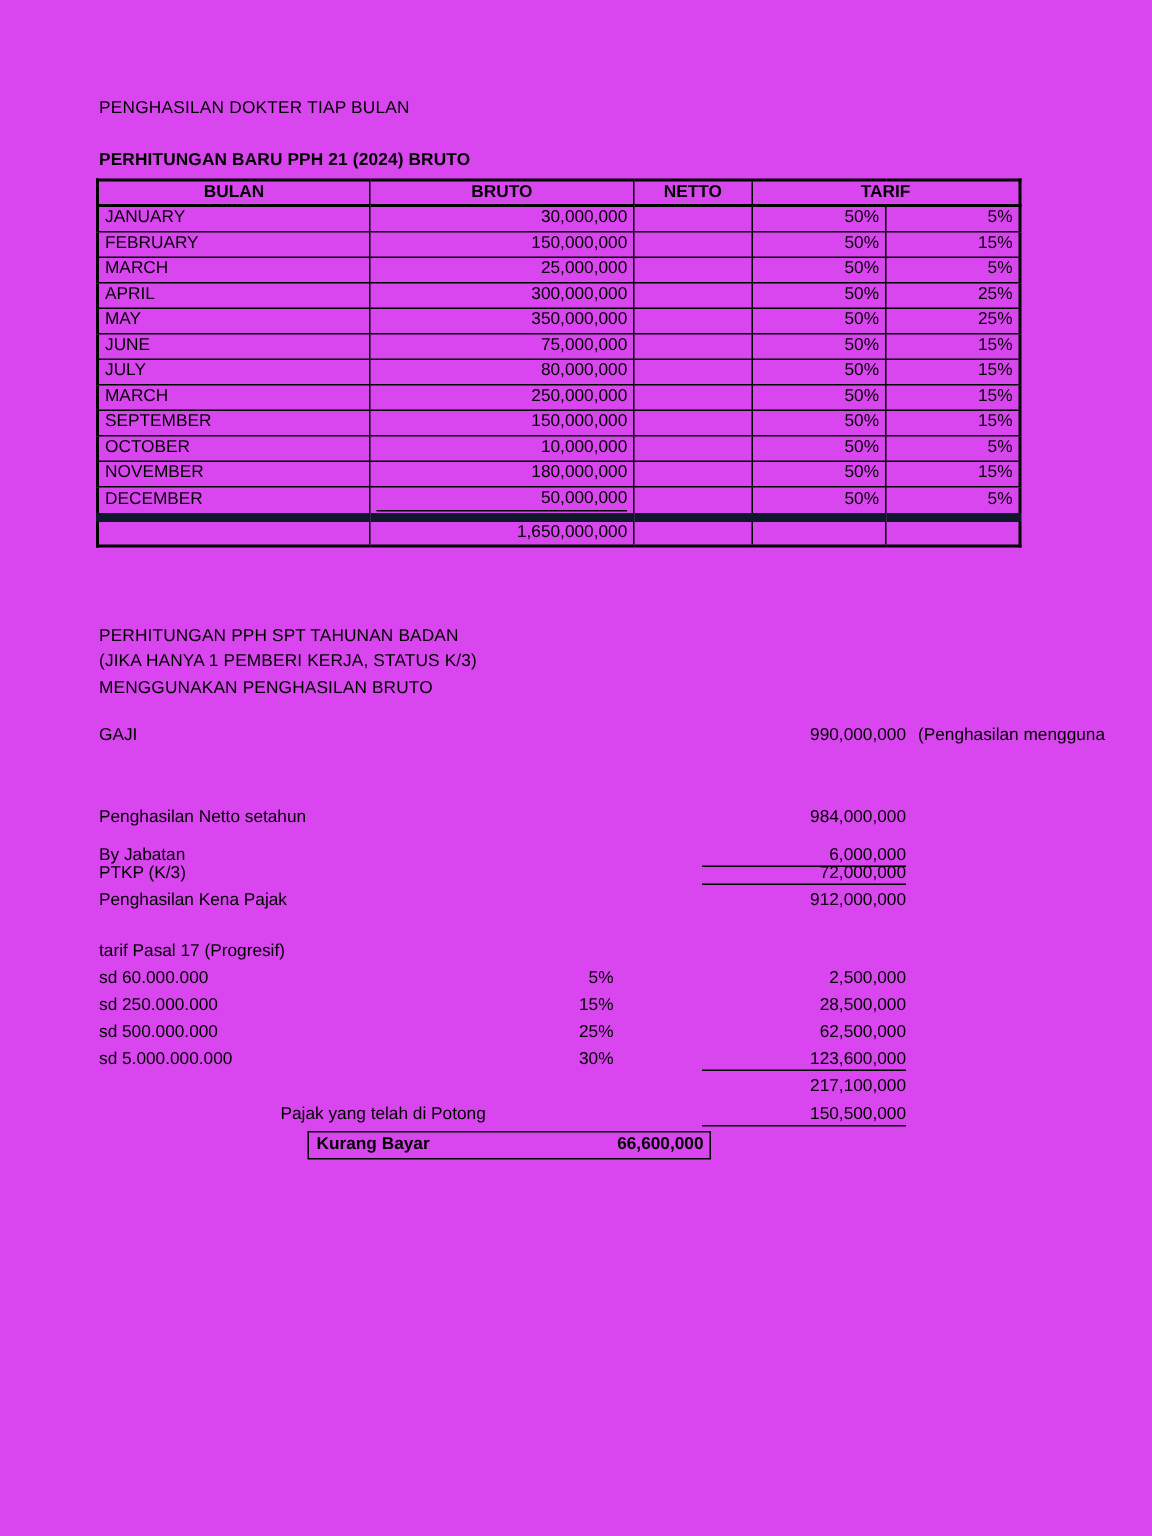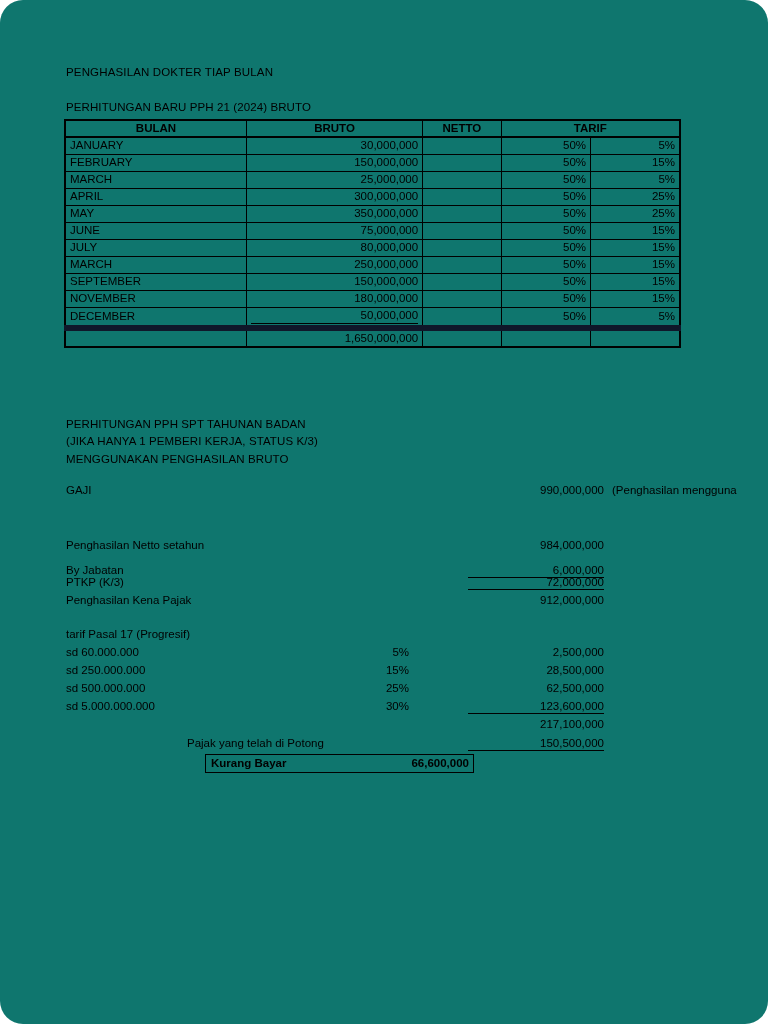--- a/index.html
+++ b/index.html
@@ -15,38 +15,37 @@
     font-family: "Liberation Sans", sans-serif;
     color: #000000;
     font-size: 11.5px;
     position: relative;
   }
 
   .page {
     position: absolute;
     left: 0; top: 0;
     width: 768px; height: 1024px;
-    background: #0f766e;
-    border-radius: 23px;
+    background: #d946ef;
   }
 
   
   .doc-title {
     position: absolute;
     left: 66px; top: 66px;
     font-size: 11.5px;
     letter-spacing: 0.15px;
     white-space: nowrap;
   }
 
   .table-title {
     position: absolute;
     left: 66px; top: 101px;
     font-size: 11.5px;
-    font-weight: normal;
+    font-weight: bold;
     letter-spacing: 0.1px;
     white-space: nowrap;
   }
 
   
   .grid-wrap {
     position: absolute;
     left: 64px; top: 119px;
     width: 617px;
   }
@@ -252,20 +251,27 @@
           <td class="c-t2">15%</td>
         </tr>
         <tr>
           <td class="c-bulan">SEPTEMBER</td>
           <td class="c-bruto">150,000,000</td>
           <td class="c-netto"></td>
           <td class="c-t1">50%</td>
           <td class="c-t2">15%</td>
         </tr>
         <tr>
+          <td class="c-bulan">OCTOBER</td>
+          <td class="c-bruto">10,000,000</td>
+          <td class="c-netto"></td>
+          <td class="c-t1">50%</td>
+          <td class="c-t2">5%</td>
+        </tr>
+        <tr>
           <td class="c-bulan">NOVEMBER</td>
           <td class="c-bruto">180,000,000</td>
           <td class="c-netto"></td>
           <td class="c-t1">50%</td>
           <td class="c-t2">15%</td>
         </tr>
         <tr class="last-data">
           <td class="c-bulan">DECEMBER</td>
           <td class="c-bruto">
             <span class="ul-num">50,000,000</span>

